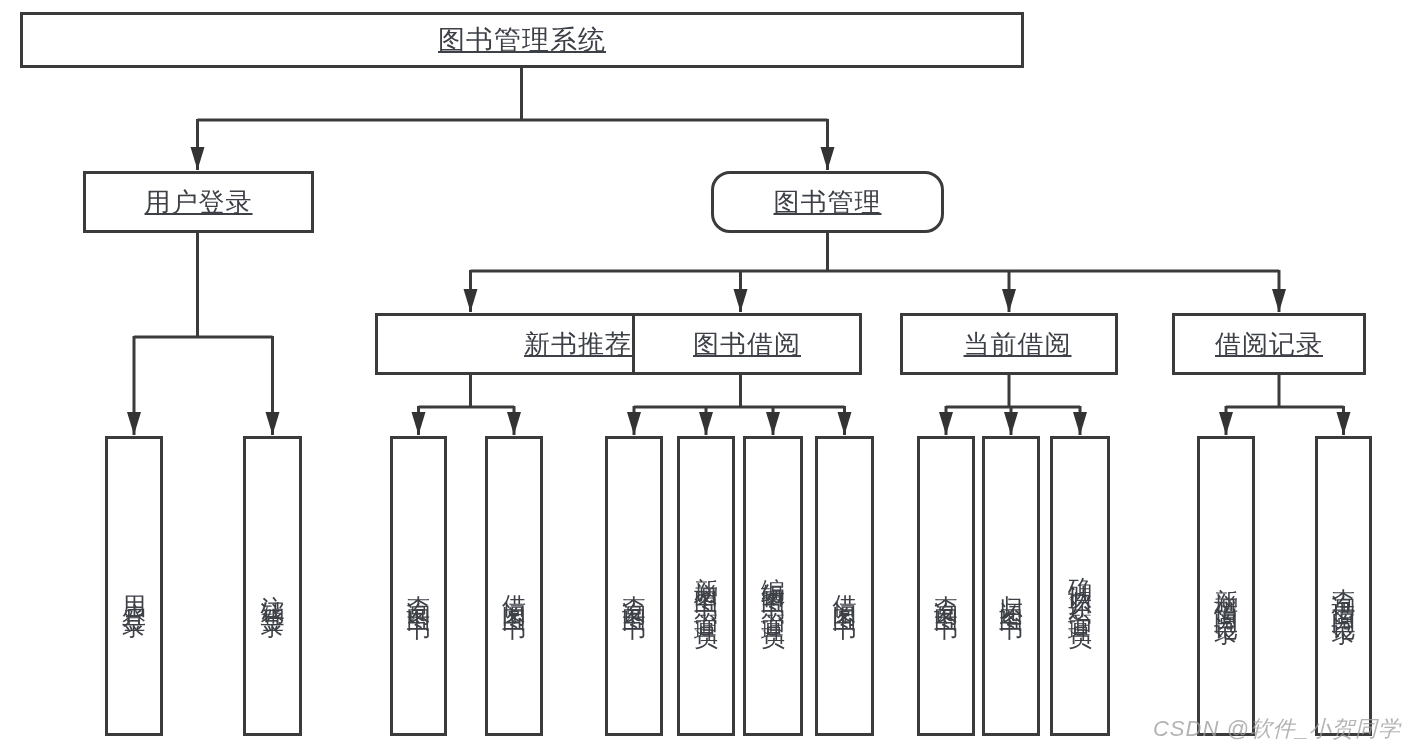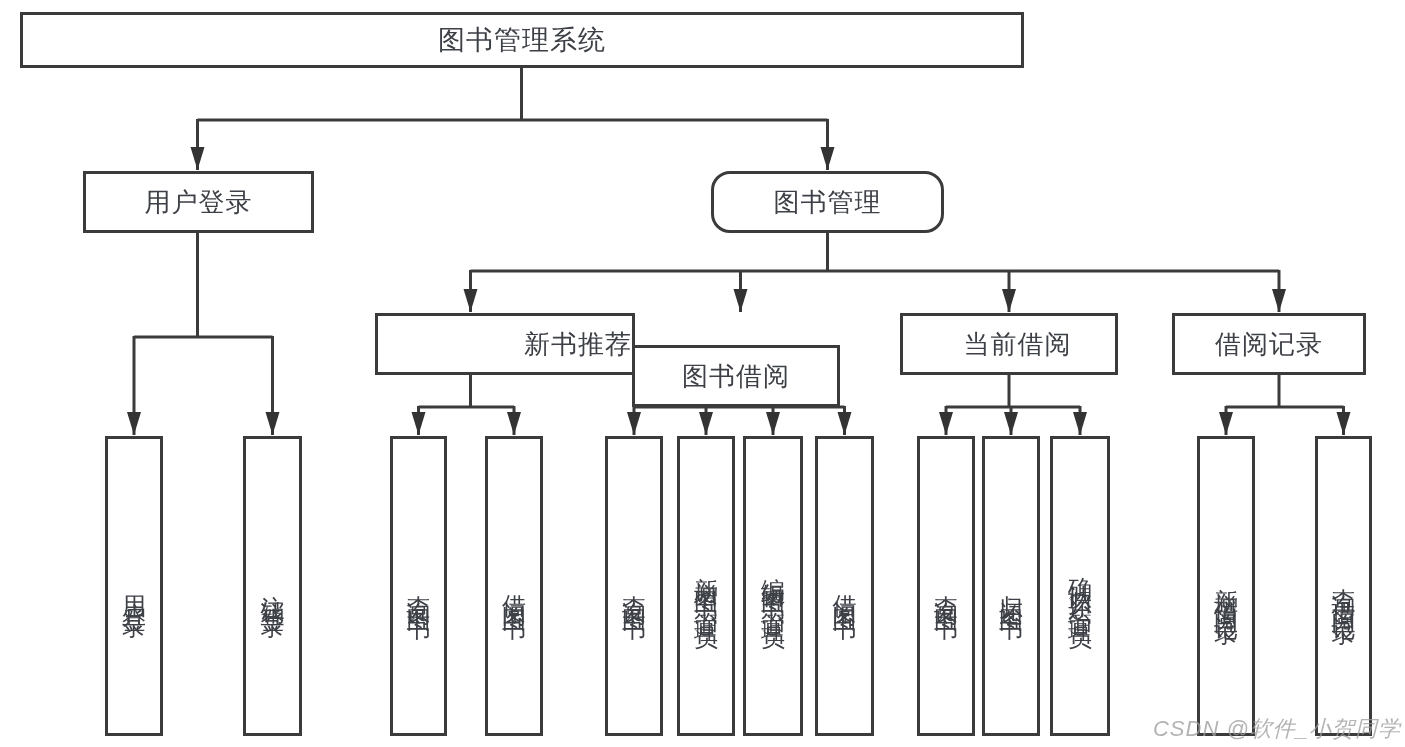--- a/index.html
+++ b/index.html
@@ -20,21 +20,21 @@
     position: absolute;
     box-sizing: border-box;
     background: #ffffff;
     border: 3px solid #3b3b3b;
     display: flex;
     align-items: center;
     justify-content: center;
     color: #3d4046;
     z-index: 2;
   }
-  .hlbl { font-size: 26px; letter-spacing: 1px; white-space: nowrap; }
+  .hlbl { font-size: 26px; letter-spacing: 1px; white-space: nowrap; text-decoration: underline; }
   .root .hlbl { font-size: 27px; }
   .leaf { top: 436px; height: 300px; }
   .vlbl {
     writing-mode: vertical-rl;
     text-orientation: mixed;
     font-size: 24px;
     letter-spacing: 7px;
     line-height: 1;
     padding-top: 7px;
     white-space: nowrap;
@@ -125,21 +125,21 @@
   <div class="node" style="left:83px; top:171px; width:231px; height:62px;">
     <span class="hlbl">用户登录</span>
   </div>
   <div class="node" style="left:711px; top:171px; width:233px; height:62px;border-radius:19px;">
     <span class="hlbl">图书管理</span>
   </div>
 
   <div class="node" style="left:375px; top:313px; width:260px; height:62px;justify-content:flex-end;">
     <span class="hlbl">新书推荐</span>
   </div>
-  <div class="node" style="left:632px; top:313px; width:208px; height:62px;margin-top:32px;">
+  <div class="node" style="left:632px; top:313px; width:230px; height:62px;">
     <span class="hlbl">图书借阅</span>
   </div>
   <div class="node" style="left:900px; top:313px; width:218px; height:62px;padding-left:17px;">
     <span class="hlbl">当前借阅</span>
   </div>
   <div class="node" style="left:1172px; top:313px; width:194px; height:62px;">
     <span class="hlbl">借阅记录</span>
   </div>
 
   <div class="node leaf" style="left:105px; width:58px;">

